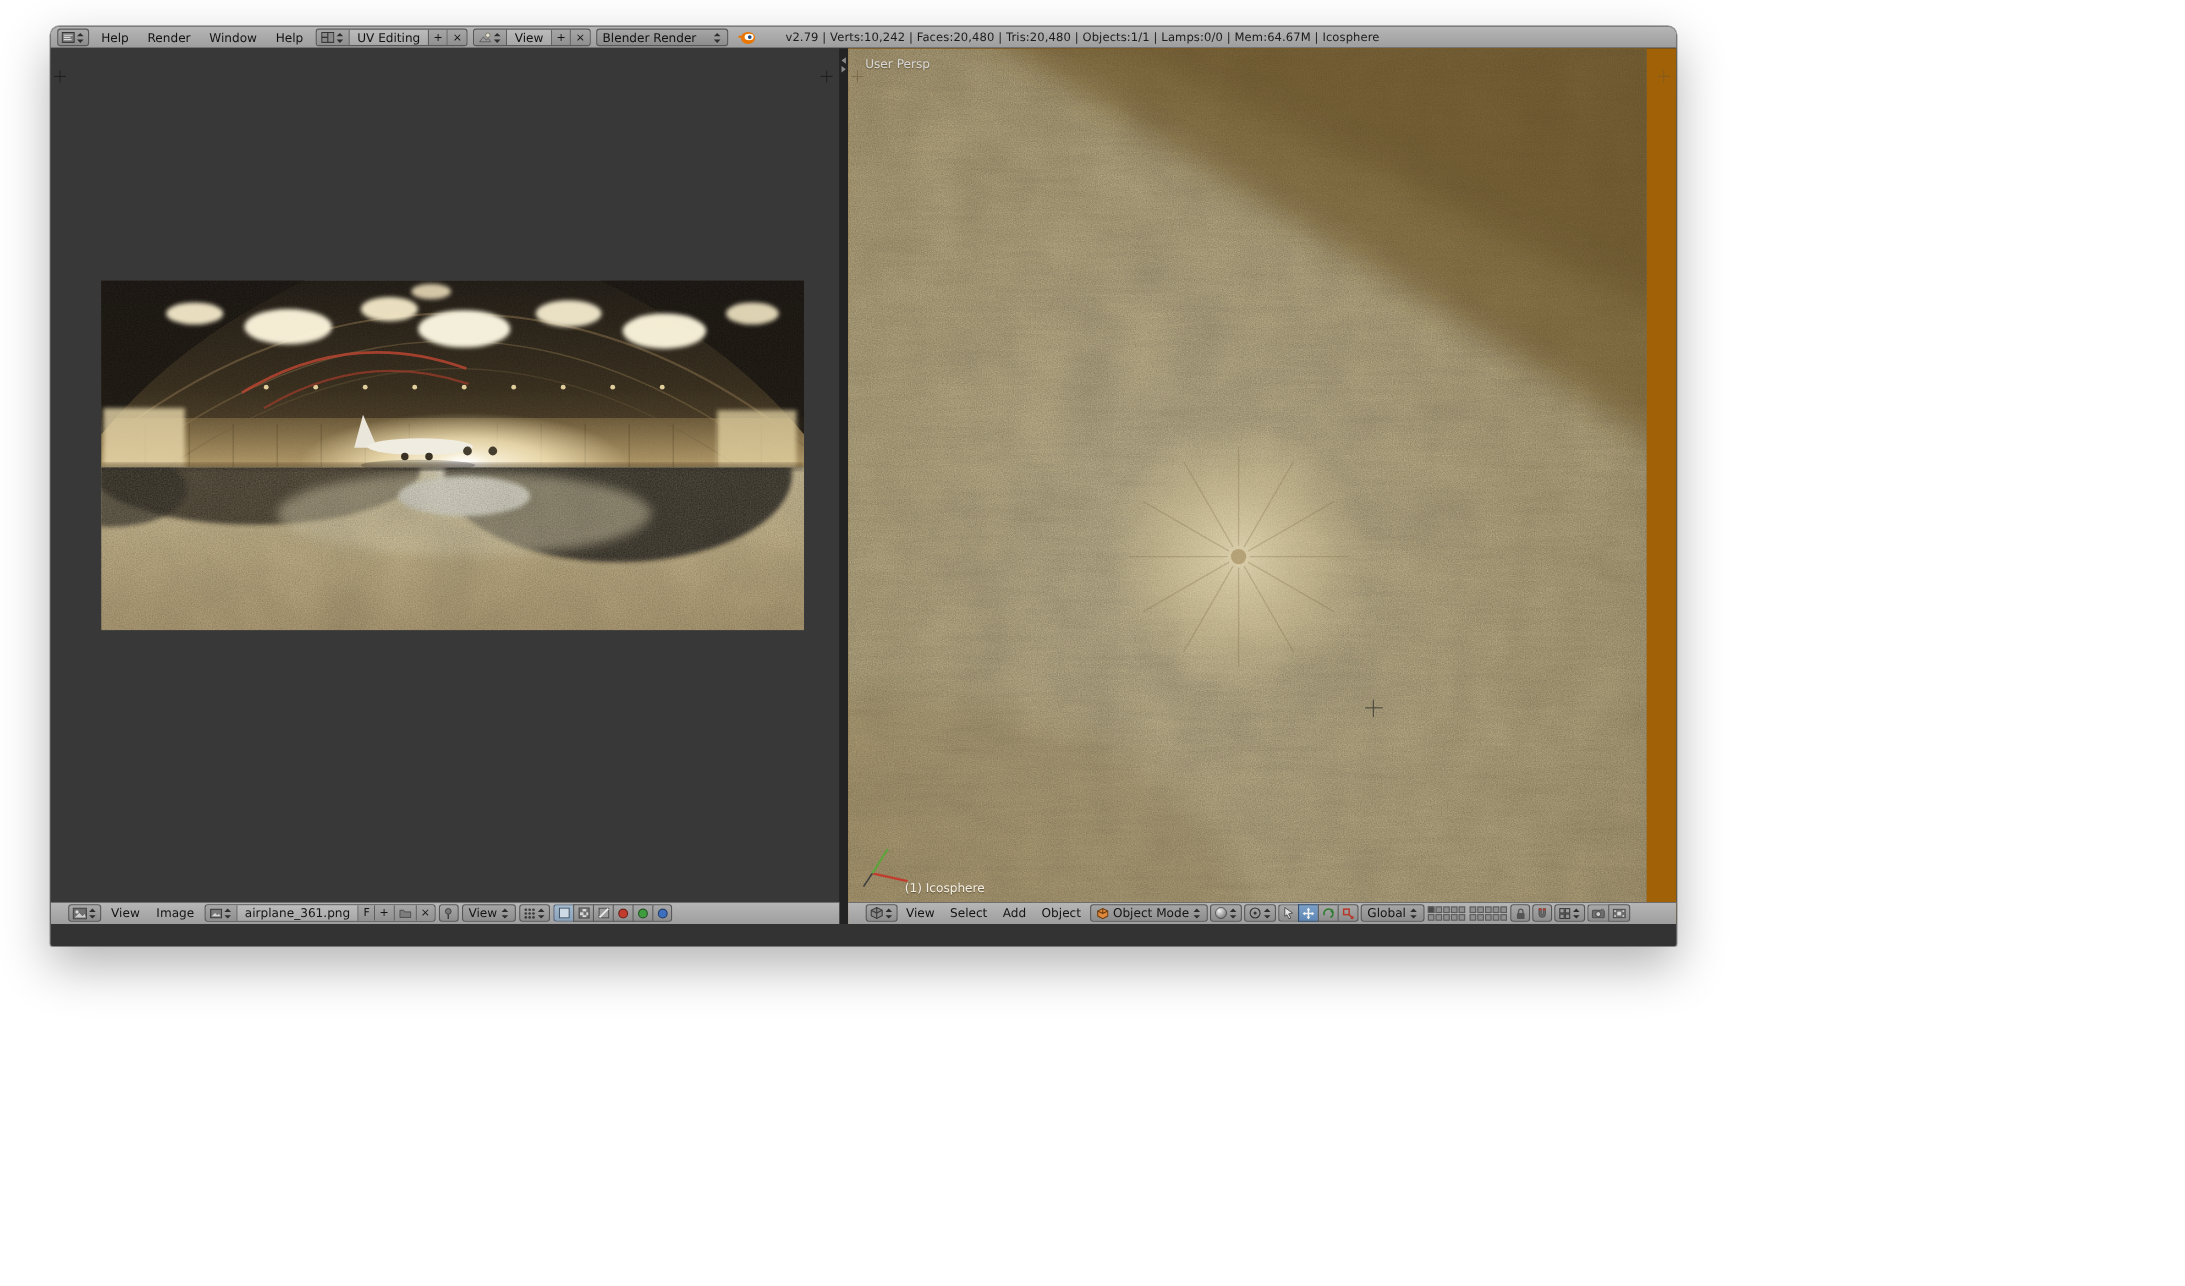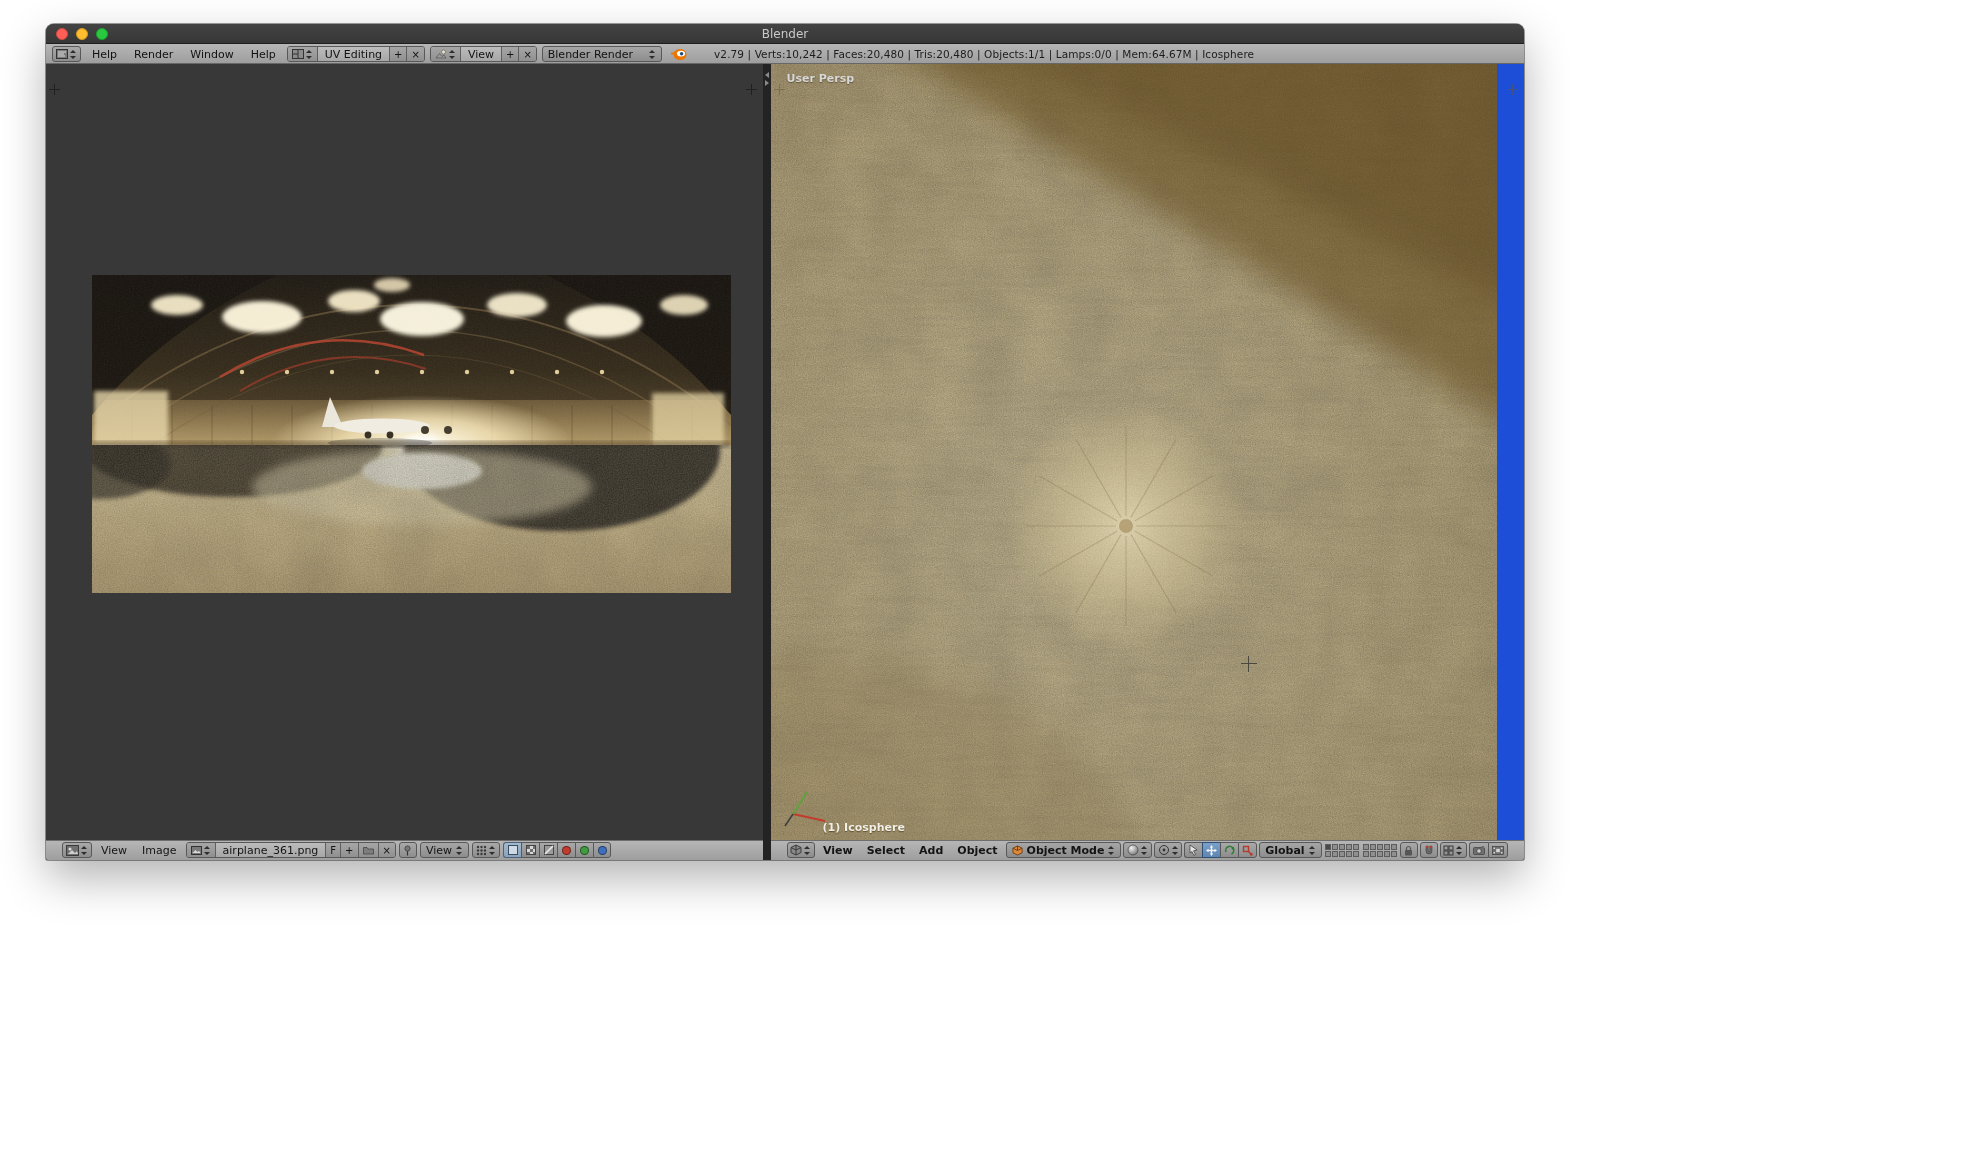--- a/index.html
+++ b/index.html
@@ -66,21 +66,21 @@
   .layers { display:grid; grid-template-columns:repeat(5,6px); grid-auto-rows:6px; gap:1px; margin:0 1px; }
   .lay { background:#8f8f8f; border:1px solid #5c5c5c; }
   .lay.on { background:#4a4a4a; }
 
   .stats { font-size:10.5px; color:#1c1c1c; margin-left:22px; letter-spacing:.1px; }
 
   
   .main { display:flex; height:796px; position:relative; background:#2a2a2a; }
   .uv   { width:744px; position:relative; background:#383838; }
   .split{ width:8px; background:#232323; position:relative; }
-  .vp   { width:782px; position:relative; background:#1d4ed8;font-weight:bold; }
+  .vp   { width:782px; position:relative; background:#a16207; }
   .ed-body { position:absolute; top:0; left:0; right:0; bottom:20px; overflow:hidden; }
 
   .pano { position:absolute; left:46px; top:211px; display:block; }
   .vp-svg { position:absolute; left:0; top:0; display:block; }
 
   .view-label { position:absolute; left:16px; top:8px; font-size:11px; color:#d8d8d8;
                 text-shadow:0 1px 1px rgba(60,45,20,.55); }
   .obj-label  { position:absolute; left:52px; bottom:6px; font-size:11px; color:#f2efe6;
                 text-shadow:0 1px 1px rgba(60,45,20,.6); }
   .axis-giz { position:absolute; left:10px; bottom:10px; }
@@ -120,28 +120,20 @@
     <filter id="streak" x="0%" y="0%" width="100%" height="100%">
       <feTurbulence type="turbulence" baseFrequency="0.012 0.12" numOctaves="2" seed="17"></feTurbulence>
       <feColorMatrix type="matrix" values="0 0 0 0 0  0 0 0 0 0  0 0 0 0 0  0.35 0.35 0.35 0 0"></feColorMatrix>
     </filter>
   </defs>
 </svg>
 
 <div class="page">
   <div class="window">
 
-    <div class="titlebar">
-      <div class="traffic">
-        <span class="tl red"></span>
-        <span class="tl yellow"></span>
-        <span class="tl green"></span>
-      </div>
-      <div class="title">Blender</div>
-    </div>
 
     <div class="infobar">
       <div class="ibtn">
         <span class="icn">
           <svg width="12" height="10">
               <rect x="0.5" y="0.5" width="11" height="9" fill="#7a7a7a" stroke="#333"></rect>
               <line x1="2" y1="3" x2="10" y2="3" stroke="#dcdcdc"></line>
               <line x1="2" y1="5" x2="8" y2="5" stroke="#dcdcdc"></line>
               <line x1="2" y1="7" x2="9" y2="7" stroke="#dcdcdc"></line>
             </svg>

